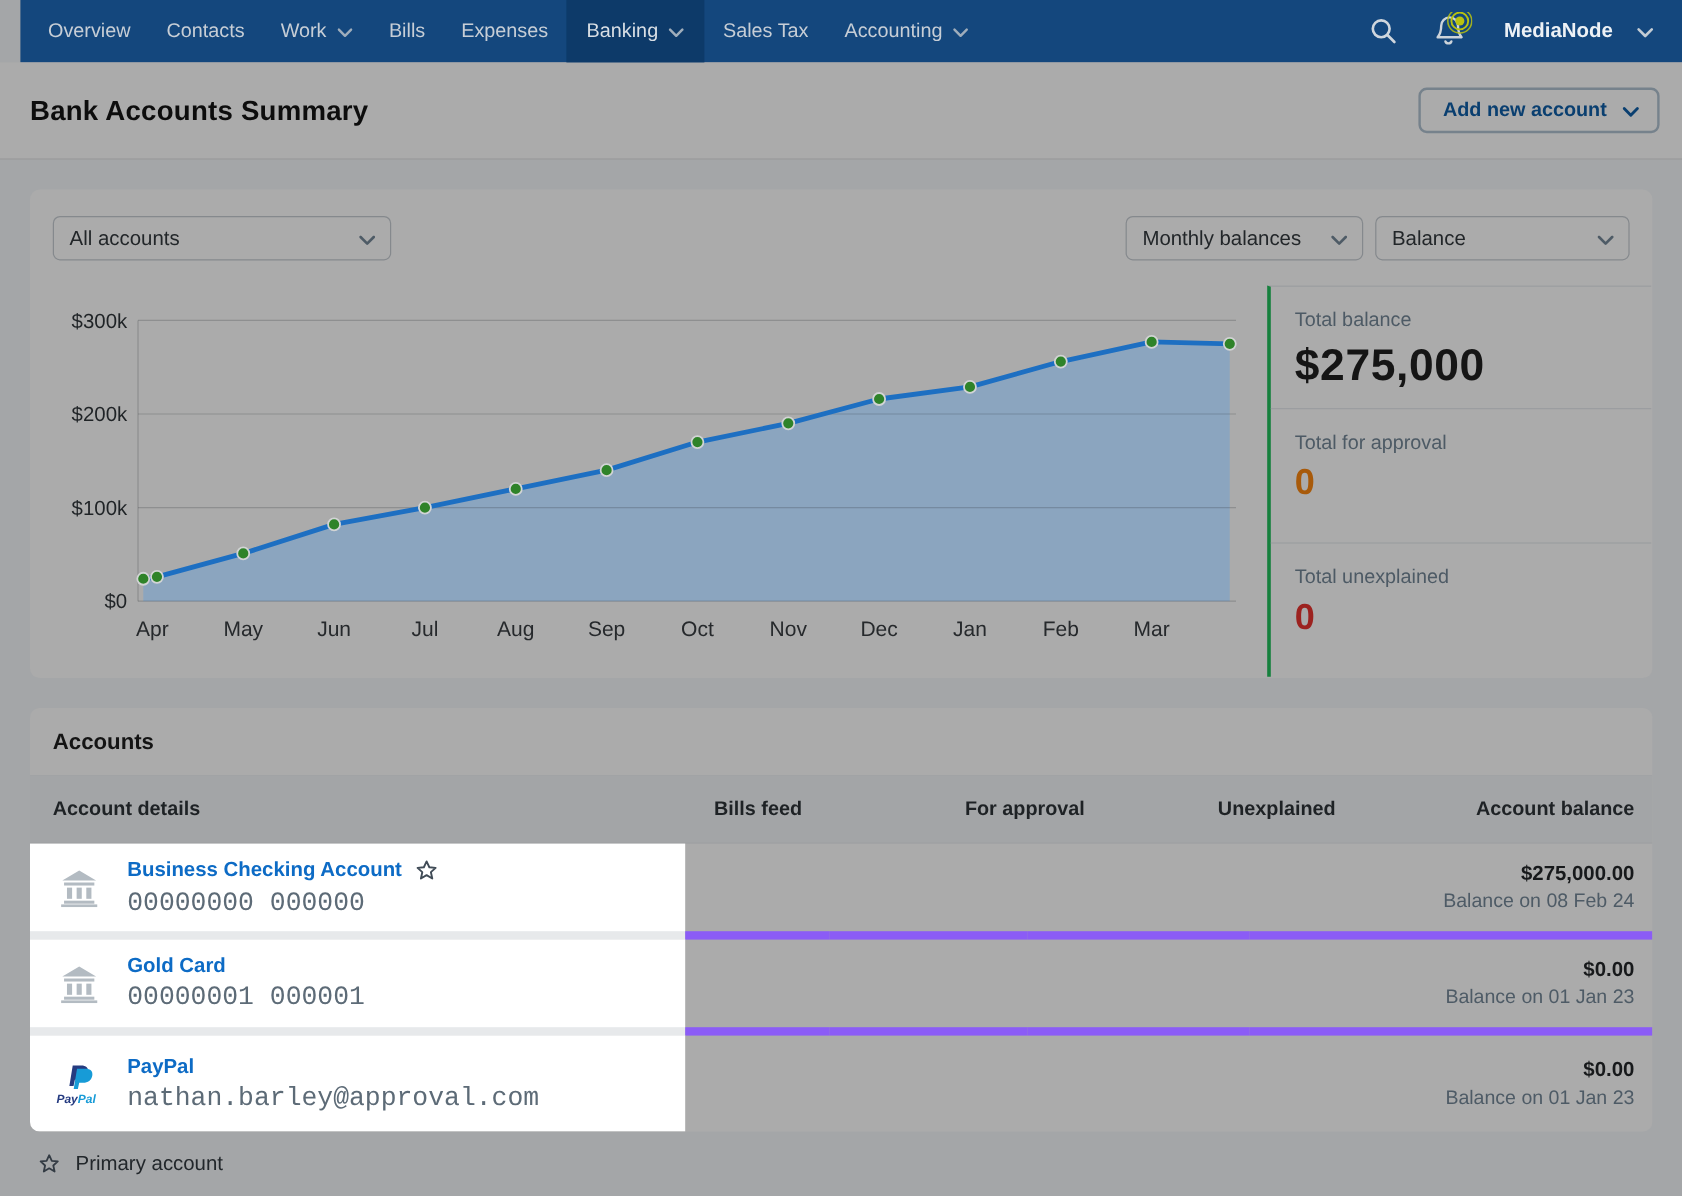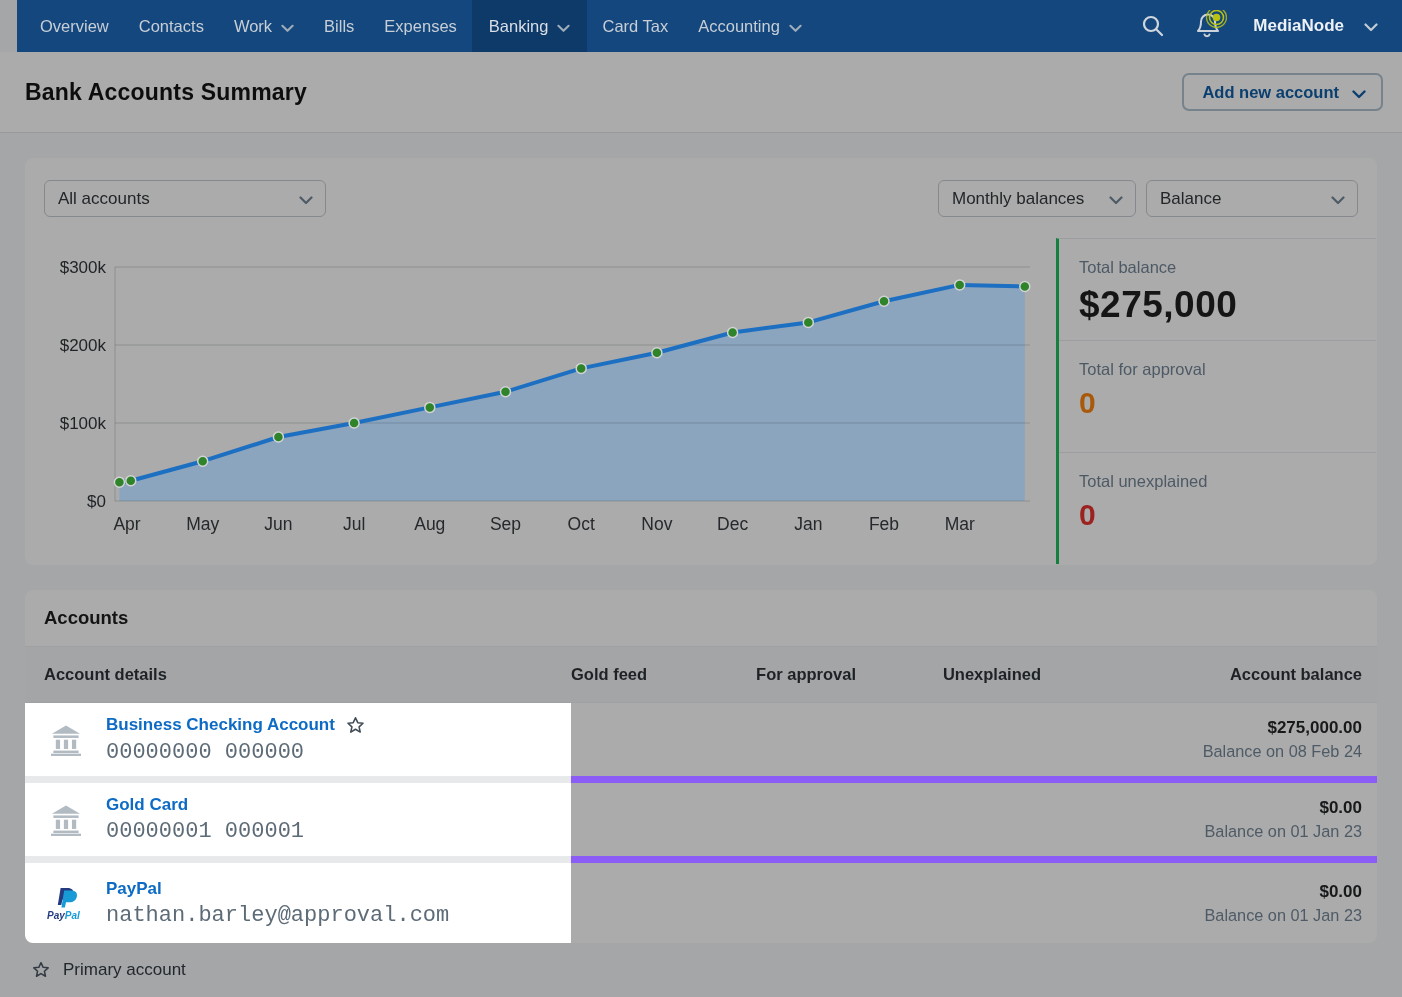--- a/index.html
+++ b/index.html
@@ -71,21 +71,21 @@
   .sum-label { font-size:16.5px; color:#4d5a65; margin-bottom:7px; }
   .sum-value { font-size:30px; font-weight:bold; }
   .sum-value.big { font-size:37px; font-weight:800; letter-spacing:.5px; }
 
   
   .accounts-panel { overflow:hidden; }
   .sec-head { height:57px; display:flex; align-items:center; padding:0 19px;
     font-size:18.5px; font-weight:bold; color:#141414; border-bottom:1px solid #9fa1a3; }
   .row-grid { display:grid; grid-template-columns:546px 120px 165px 185px 1fr; }
   .thead { height:56px; background:#a3a5a7; border-bottom:1px solid #9fa1a3;
-    font-weight:bold; color:#1e2225; font-size:16.5px; align-items:center; }
+    font-weight:bold; color:#1e2225; font-size:16.5px; align-items:center;gap:24px; }
   .thead .hc1 { padding-left:19px; }
   .thead .hc3, .thead .hc4 { text-align:right; }
   .thead .hc5 { text-align:right; padding-right:15px; }
   .trow { height:80px; }
   .trow .cell { height:100%; border-bottom:7px solid #8b5cf6;
     display:flex; align-items:center; }
   .trow:last-child .cell { border-bottom:none; }
   .cell.spot { background:#ffffff; border-bottom-color:#e7e9eb; }
   .acct-icon { width:40px; margin:0 20px 0 21px; display:flex; justify-content:center; }
   .acct-name { display:flex; align-items:center; gap:10px; }
@@ -123,21 +123,21 @@
     <li>
         <span>Expenses</span>
       </li>
     <li class="active">
         <span>Banking</span>
         <span class="chev"><svg width="13" height="9" viewBox="0 0 14 9">
             <path d="M1.5 1.5 L7 7 L12.5 1.5" fill="none" stroke="currentColor" stroke-width="2.2" stroke-linecap="round" stroke-linejoin="round"></path>
           </svg></span>
       </li>
     <li>
-        <span>Card Tax</span>
+        <span>Sales Tax</span>
       </li>
     <li>
         <span>Accounting</span>
         <span class="chev"><svg width="13" height="9" viewBox="0 0 14 9">
             <path d="M1.5 1.5 L7 7 L12.5 1.5" fill="none" stroke="currentColor" stroke-width="2.2" stroke-linecap="round" stroke-linejoin="round"></path>
           </svg></span>
       </li>
   </ul>
   <div class="nav-right">
     <span class="icon-btn">
@@ -254,21 +254,21 @@
         </div>
       </aside>
     </div>
   </section>
 
   <section class="panel accounts-panel">
     <div class="sec-head">Accounts</div>
 
     <div class="row-grid thead">
       <div class="hc1">Account details</div>
-      <div class="hc2">Gold feed</div>
+      <div class="hc2">Bills feed</div>
       <div class="hc3">For approval</div>
       <div class="hc4">Unexplained</div>
       <div class="hc5">Account balance</div>
     </div>
 
     <div class="row-grid trow">
       <div class="cell spot">
         <span class="acct-icon">
           <svg width="34" height="33" viewBox="0 0 34 34" fill="#b3bbc2">
             <path d="M17 2.5 L31.5 11 H2.5 Z"></path>

